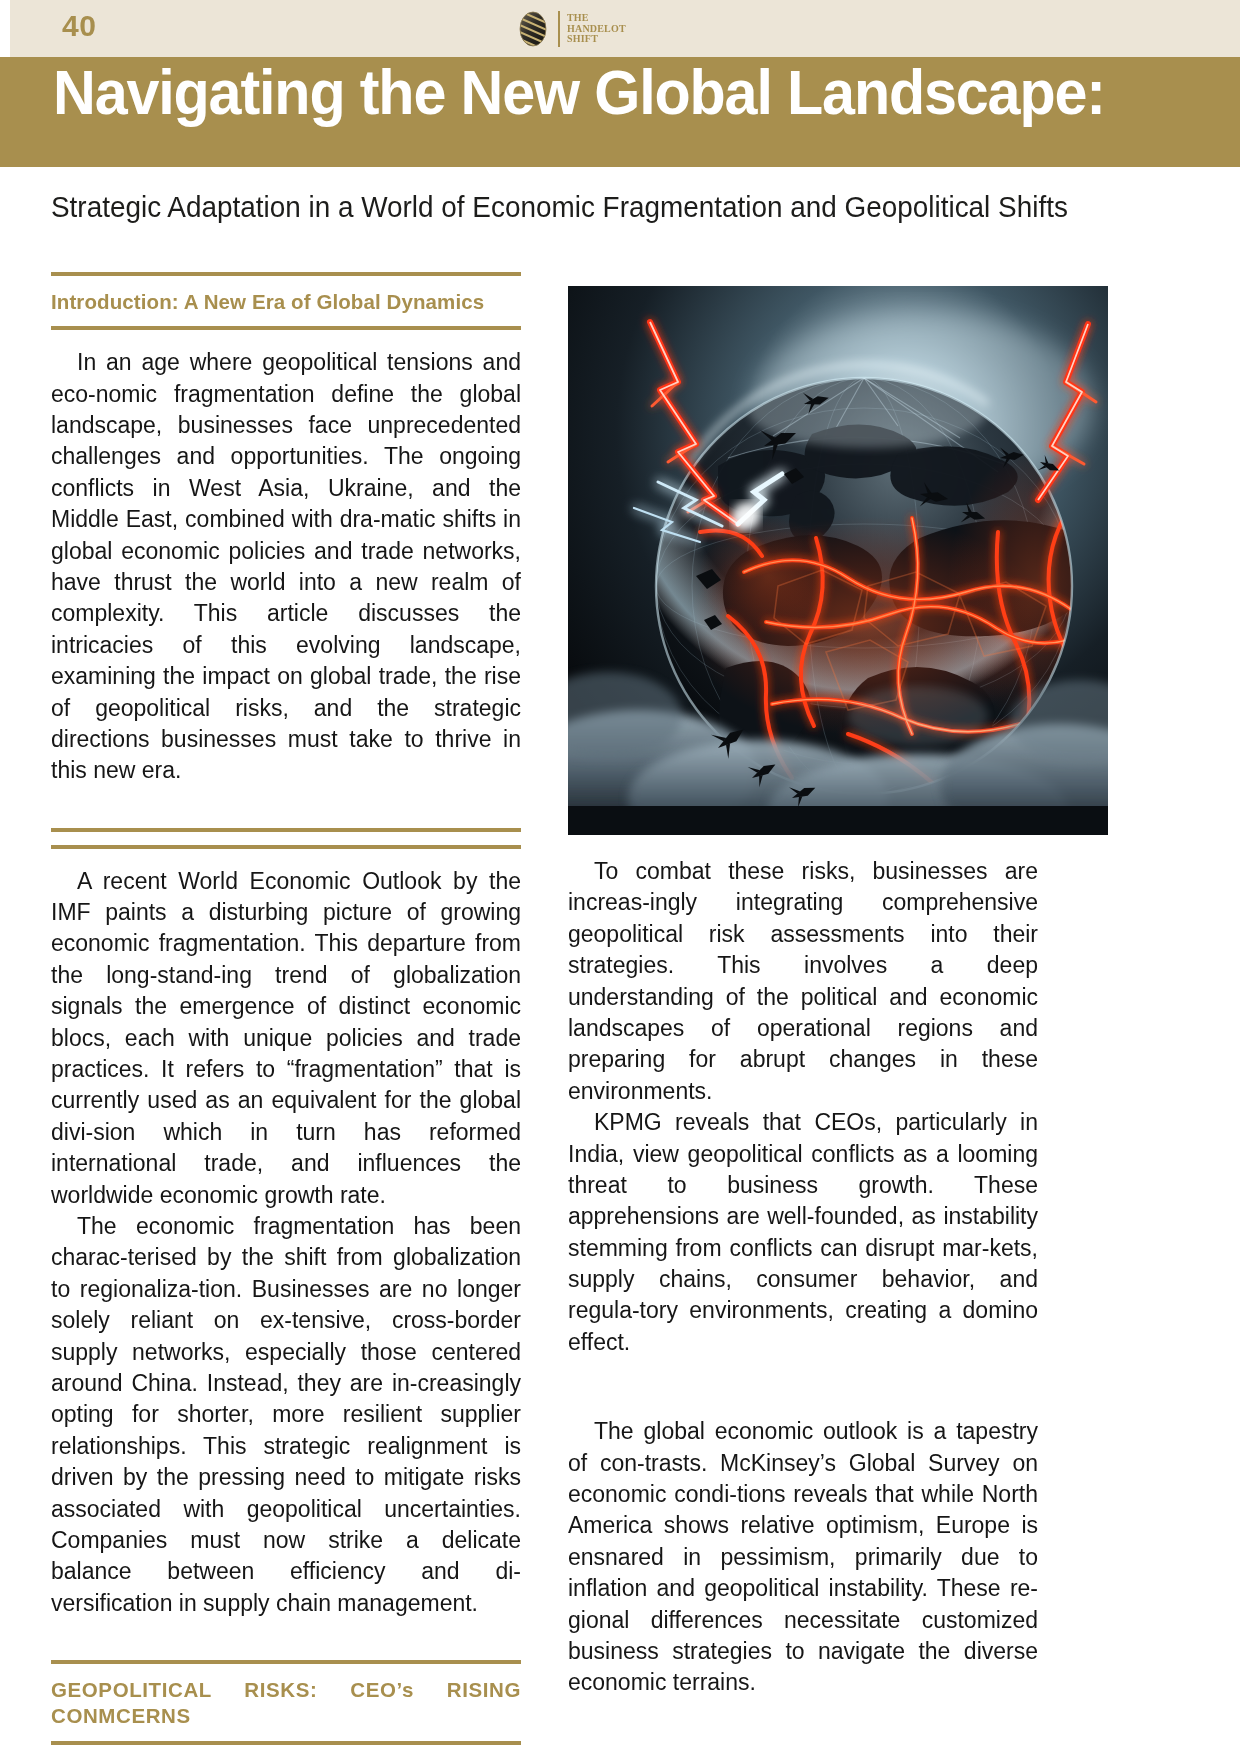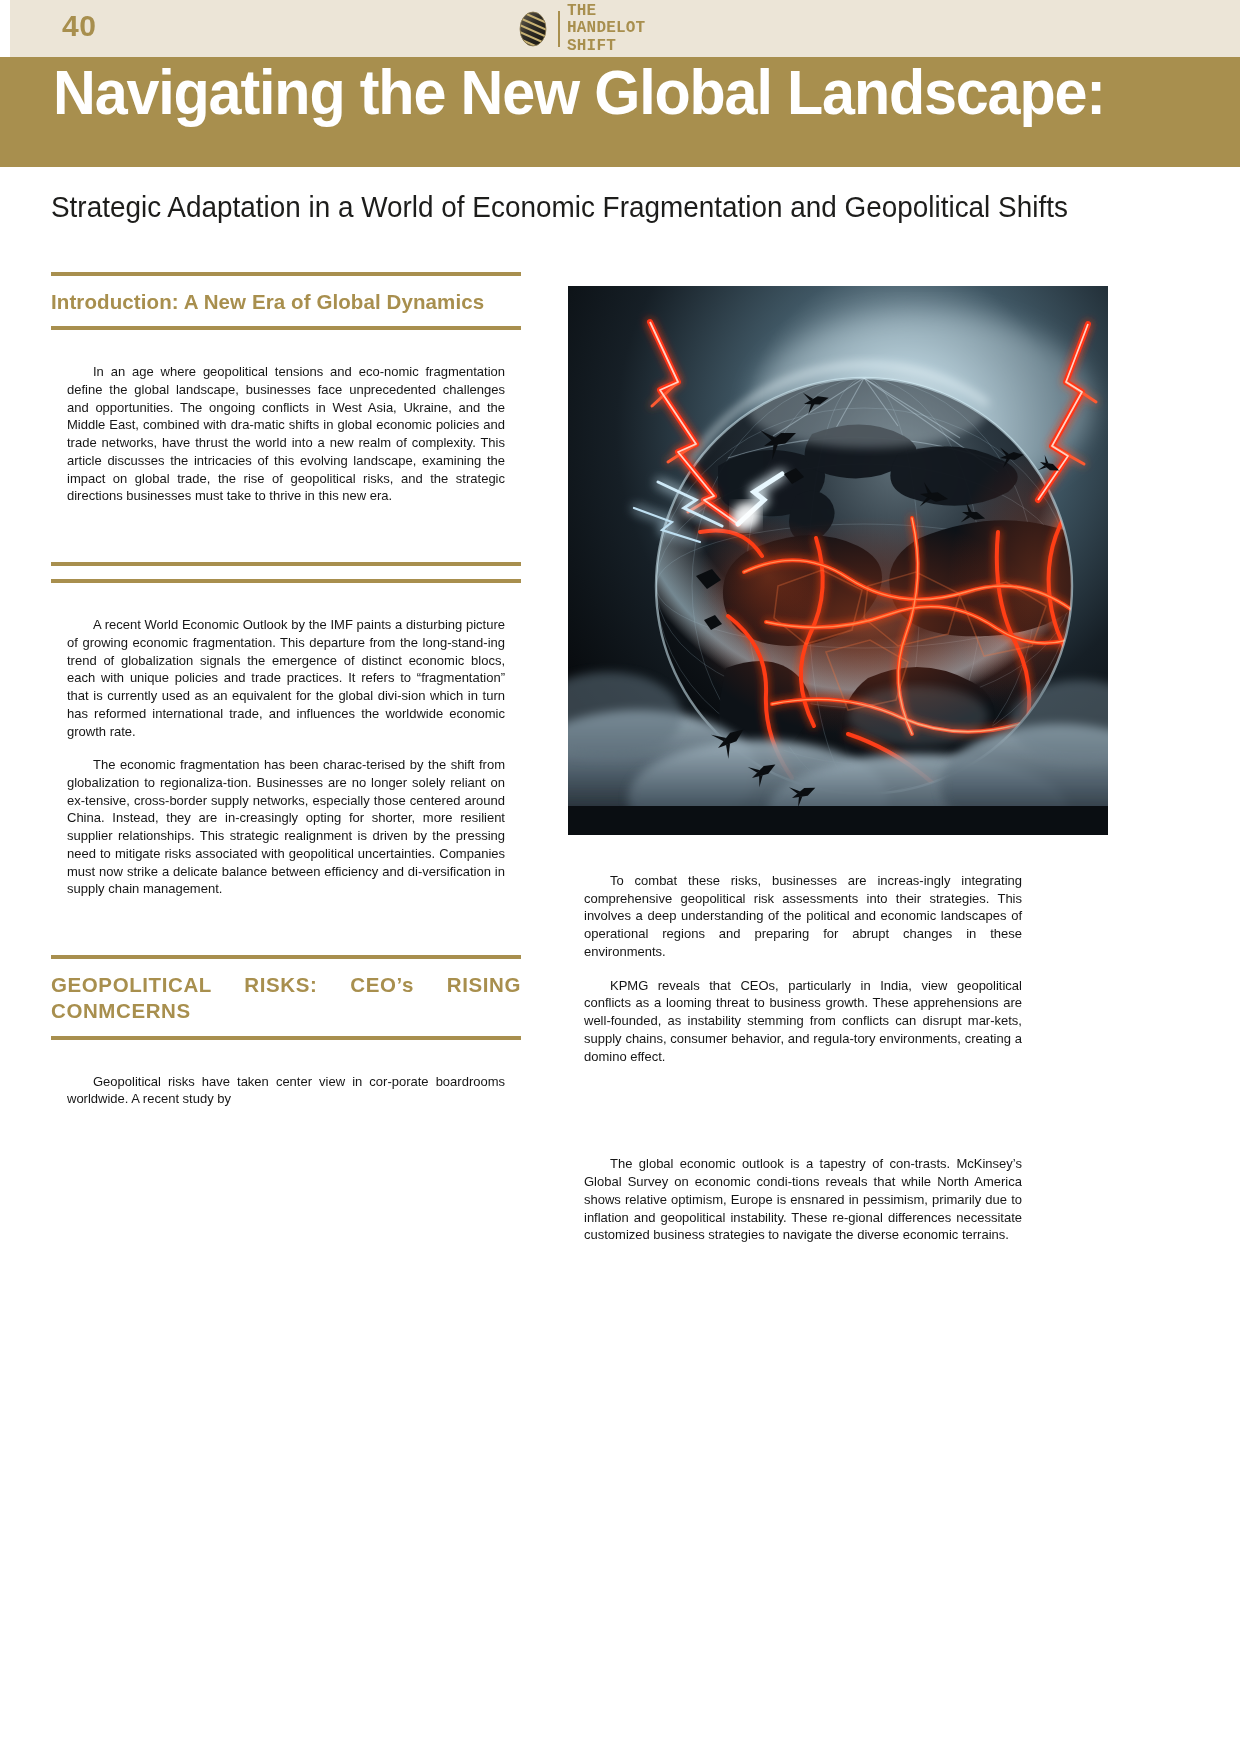--- a/index.html
+++ b/index.html
@@ -53,25 +53,25 @@
     height: 36px;
     background: #a88f4e;
   }
   .logo-words {
     display: flex;
     flex-direction: column;
     justify-content: center;
     line-height: 1.08;
   }
   .logo-words span {
-    font-size: 16px;
+    font-size: 10px;
     font-weight: bold;
     color: #a88f4e;
     letter-spacing: 0.2px;
-    font-family: Liberation Mono, monospace;
+    font-family: Liberation Serif, serif;
   }
 
   
   .title-band {
     position: absolute;
     top: 57px; left: 0;
     width: 1240px;
     height: 110px;
     background: #a88f4e;
   }
@@ -140,29 +140,29 @@
   .head-title.caps {
     text-transform: none;
     text-align: justify;
     text-align-last: left;
     font-size: 20.5px;
     letter-spacing: 0.6px;
   }
 
   
   p.body {
-    font-size: 13px;
+    font-size: 23px;
     line-height: 1.365;
     color: #161616;
     text-align: justify;
     text-justify: inter-word;
     hyphens: manual;
     text-indent: 26px;
     font-family: "Liberation Sans", sans-serif;
-    margin: 16px;
+    margin: 0;
   }
   p.body + p.body { margin-top: 0; }
 
   .spacer-lg { height: 41px; }
   .spacer-sm { height: 17px; }
 
   
   .figure {
     position: absolute;
     left: 568px;

